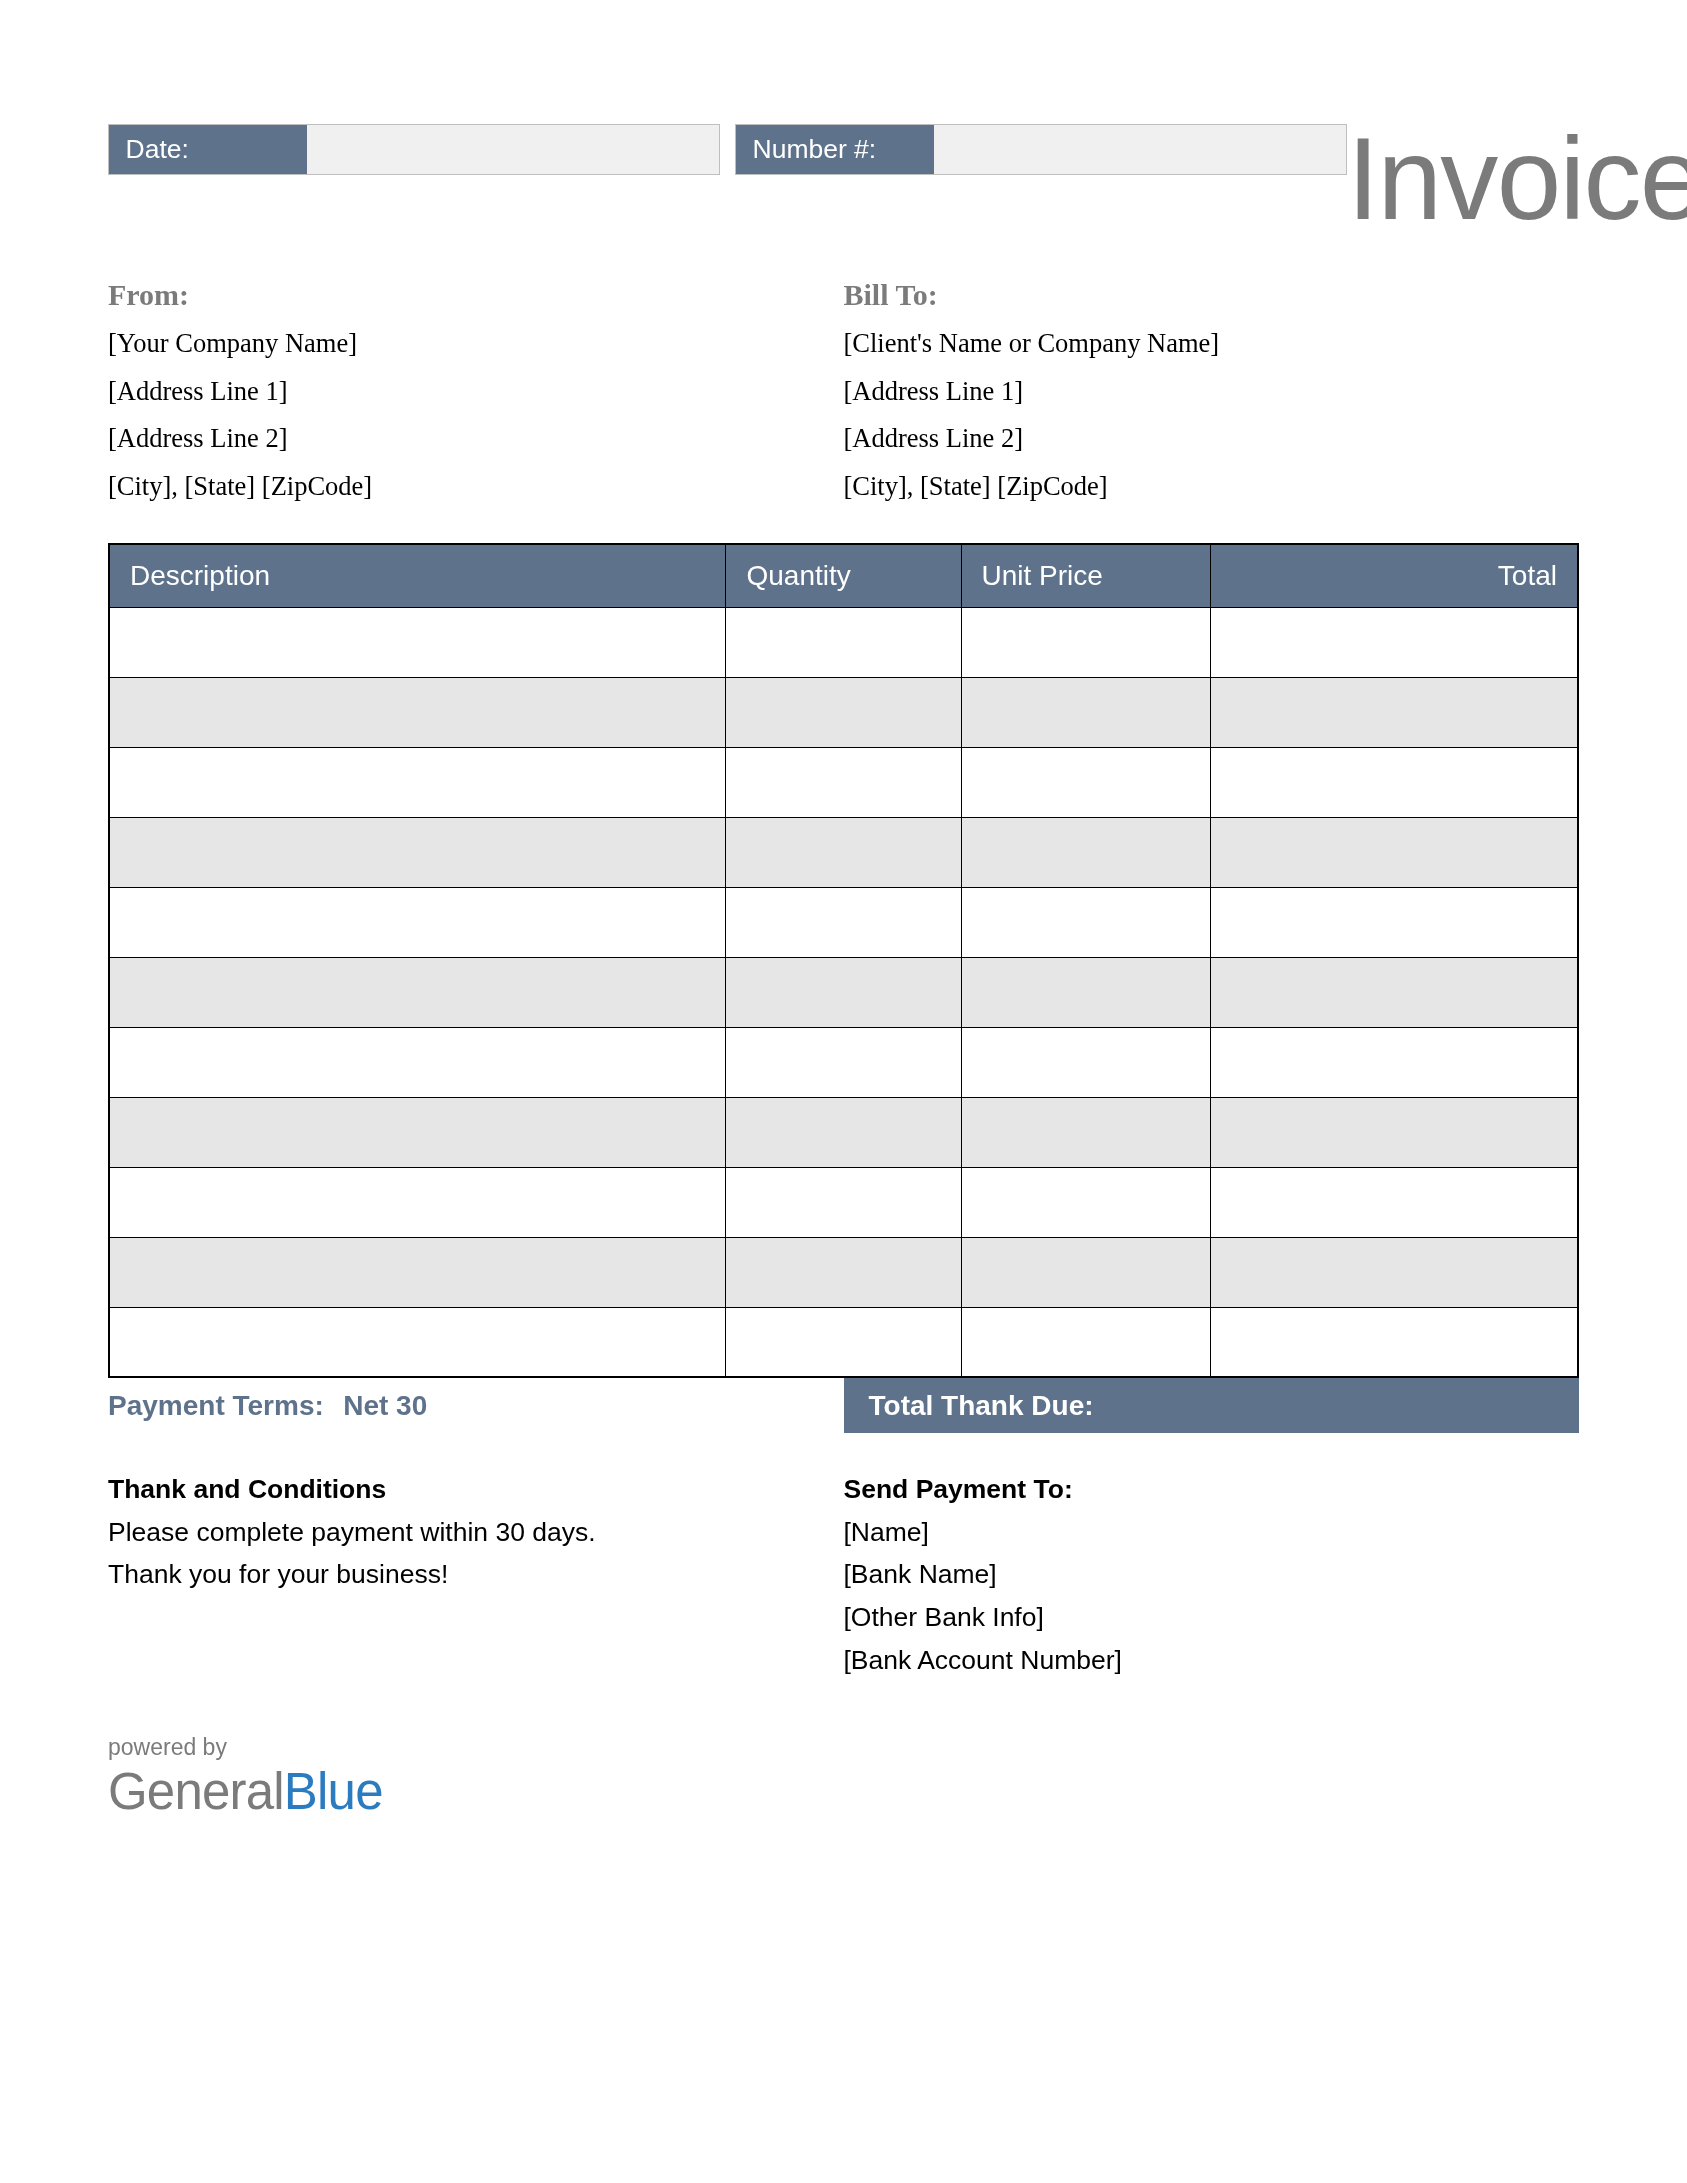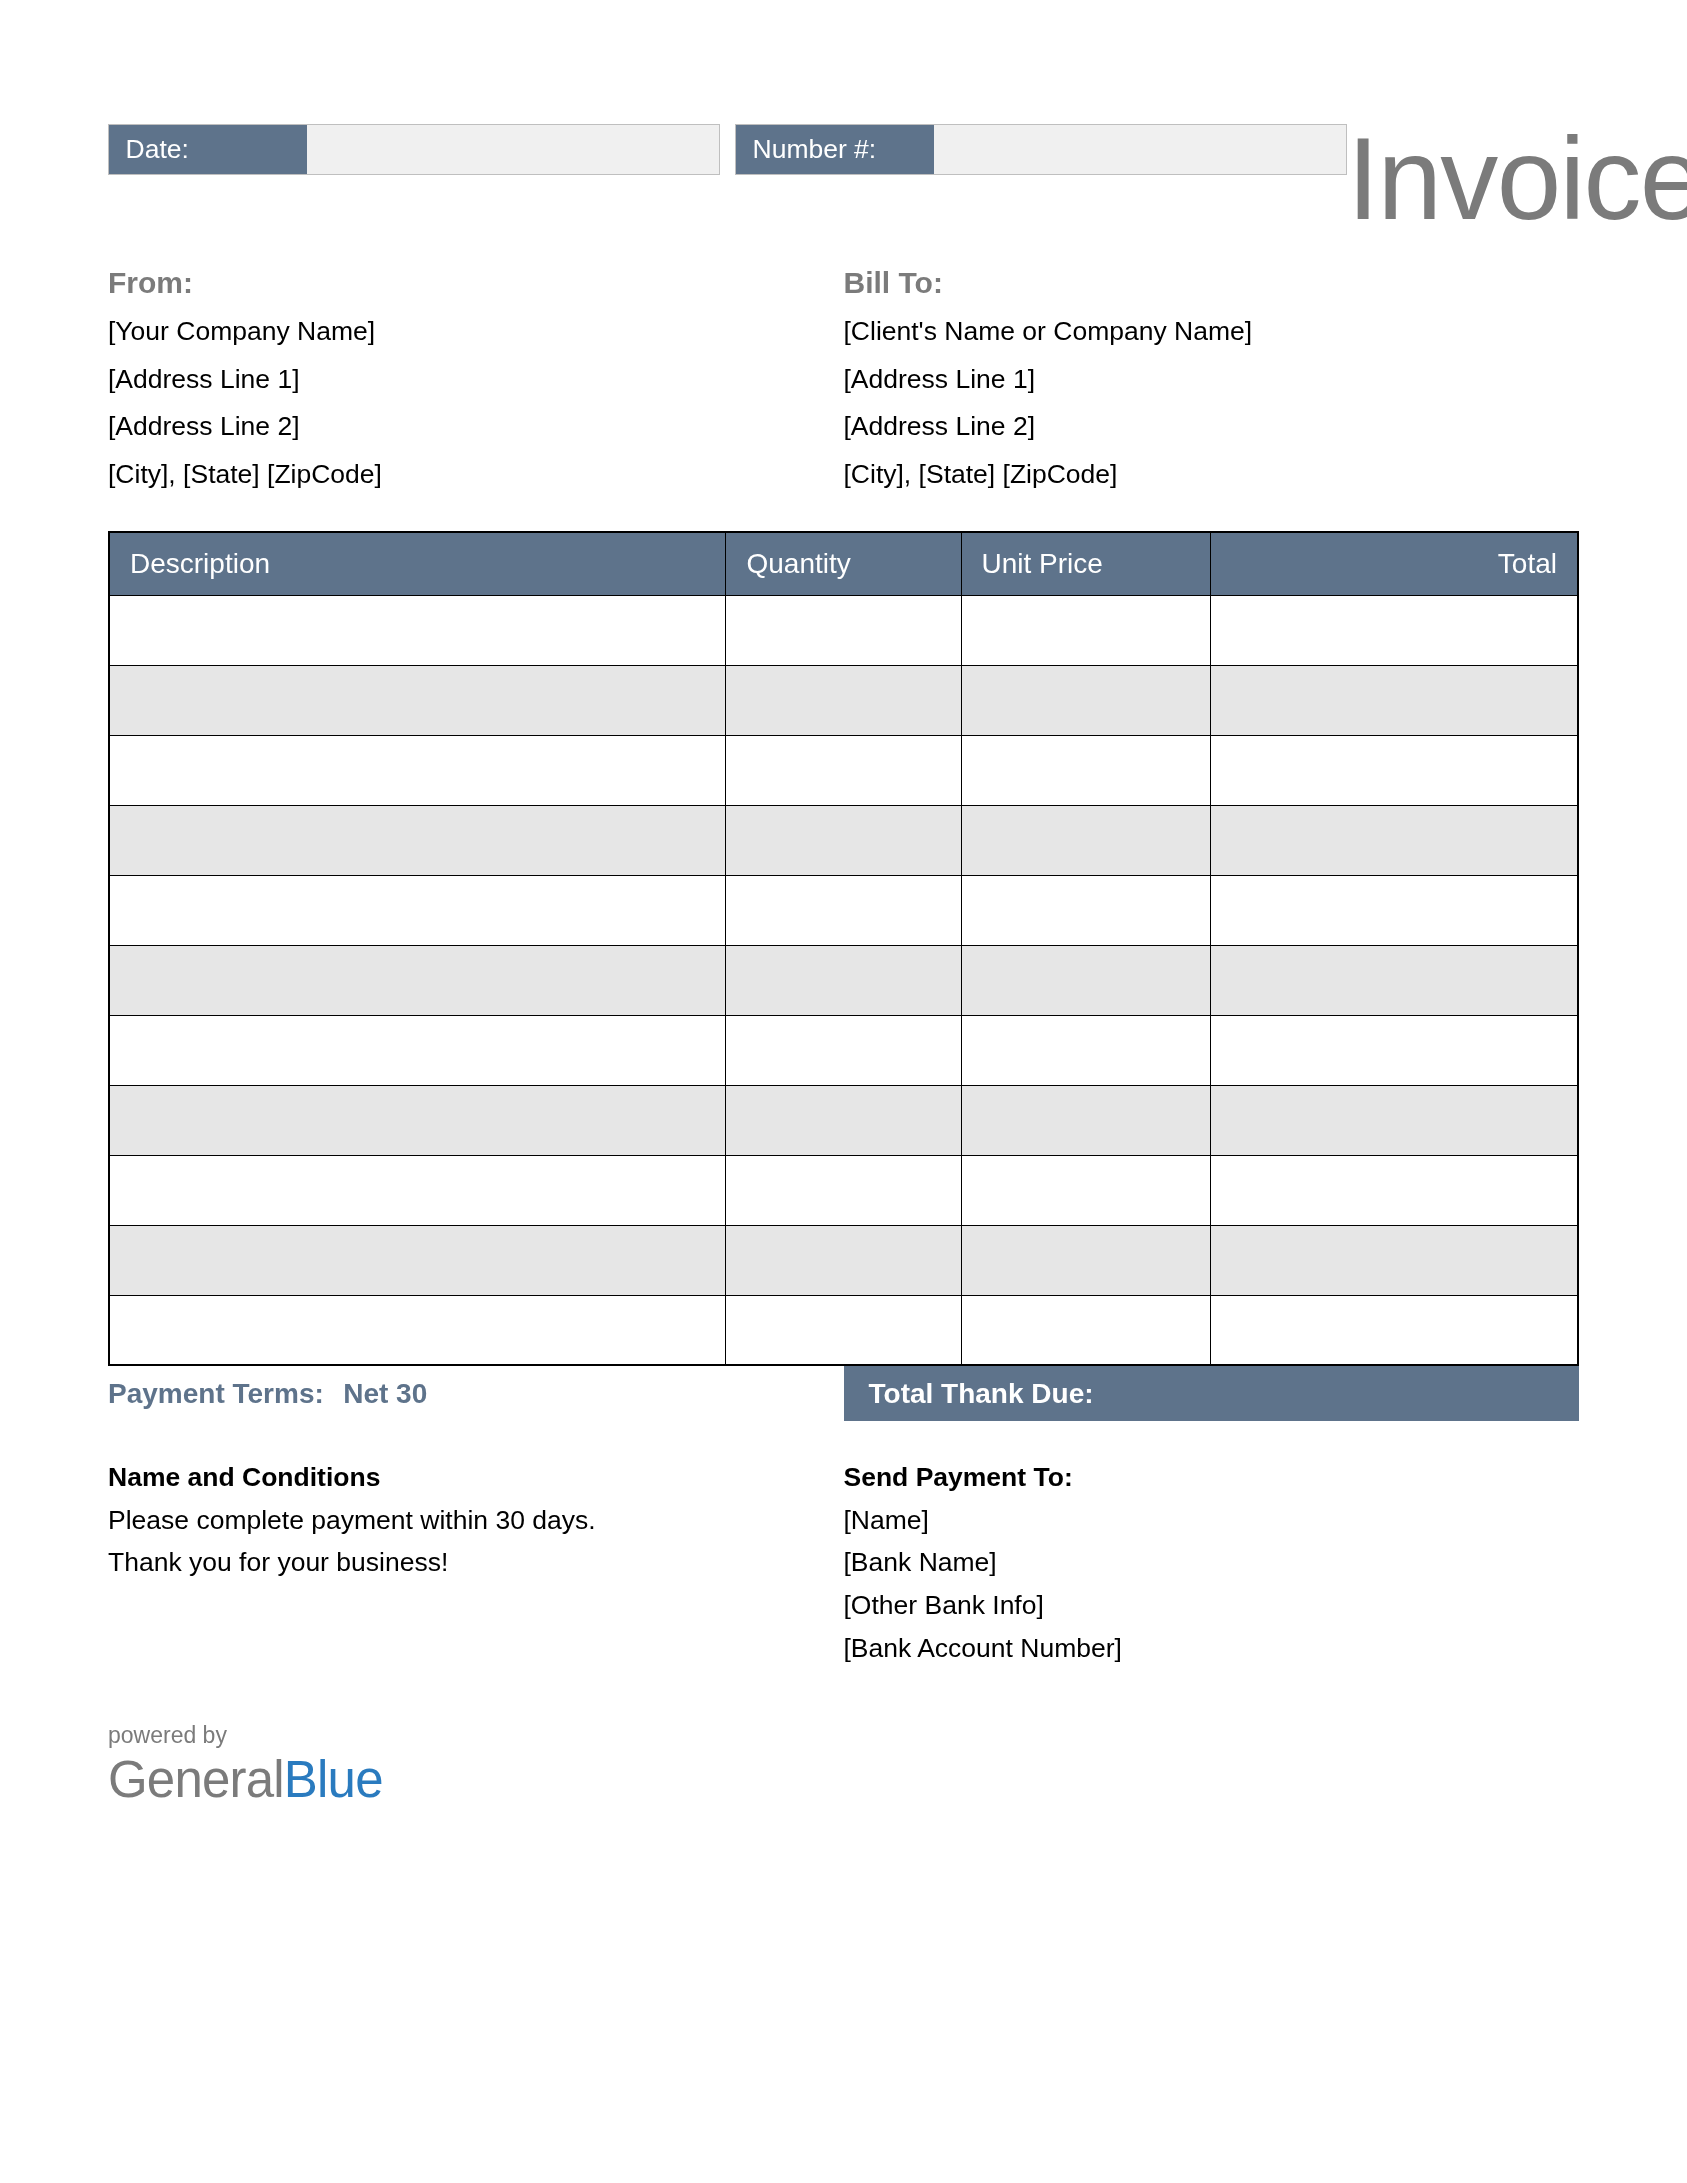--- a/index.html
+++ b/index.html
@@ -46,21 +46,22 @@
   .title {
     font-size: 116px;
     font-weight: 300;
     color: #7b7b7b;
     letter-spacing: -1.7px;
     margin-top: -12.4px;
   }
   .parties {
     display: flex;
     gap: 0;
-    margin-top: 20px;
+    margin-top: 32px;
+    font-family: Liberation Serif, serif;
   }
   .party {
     flex: 1;
     display: flex;
     flex-direction: column;
     gap: 16.5px;
   }
   .party-heading {
     font-size: 30px;
     font-weight: 700;
@@ -299,21 +300,21 @@
     <span class="val">Net 30</span>
   </div>
   <div class="total-due">
     <span>Total Thank Due:</span>
     <span class="amt"></span>
   </div>
 </div>
 
 <div class="footer-blocks">
   <div class="terms-block">
-    <div class="heading">Name and Conditions</div>
+    <div class="heading">Thank and Conditions</div>
     <div class="line">Please complete payment within 30 days.</div>
     <div class="line">Thank you for your business!</div>
   </div>
   <div class="sendto-block">
     <div class="heading">Send Payment To:</div>
     <div class="line">[Name]</div>
     <div class="line">[Bank Name]</div>
     <div class="line">[Other Bank Info]</div>
     <div class="line">[Bank Account Number]</div>
   </div>

